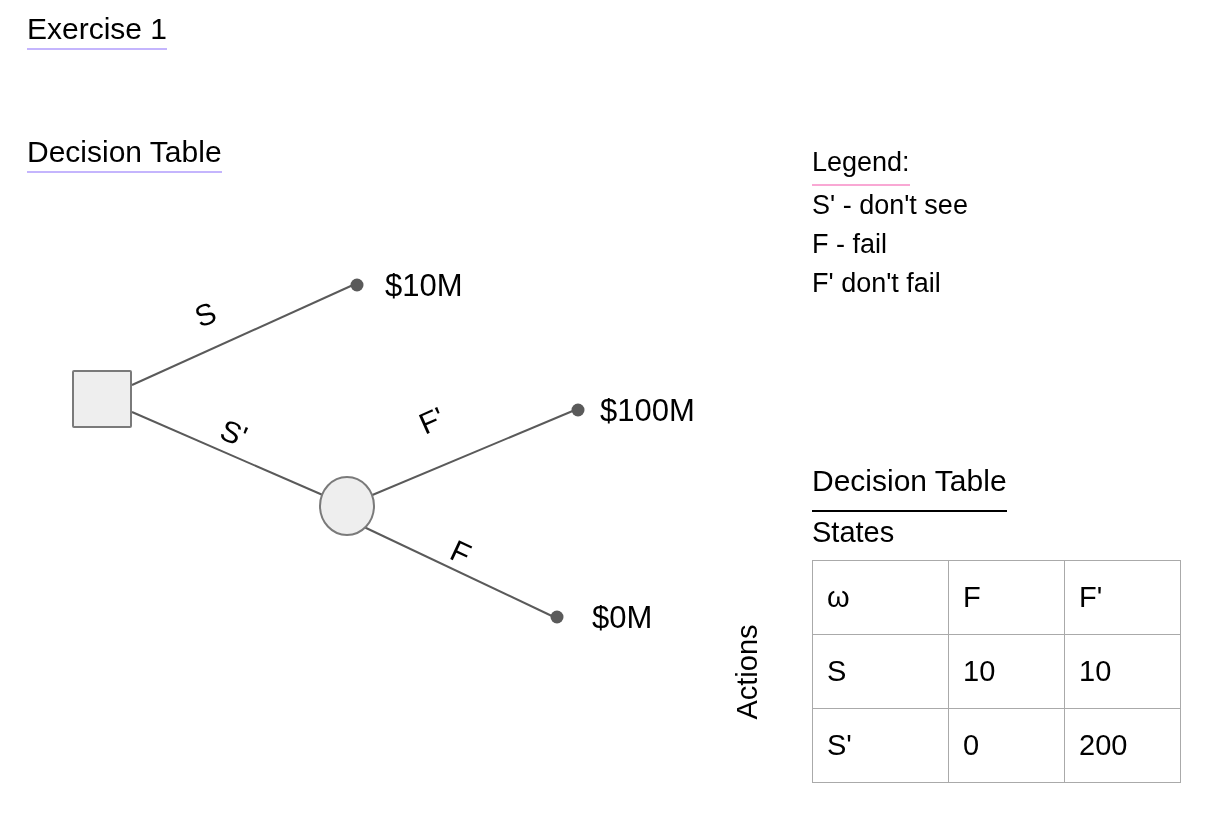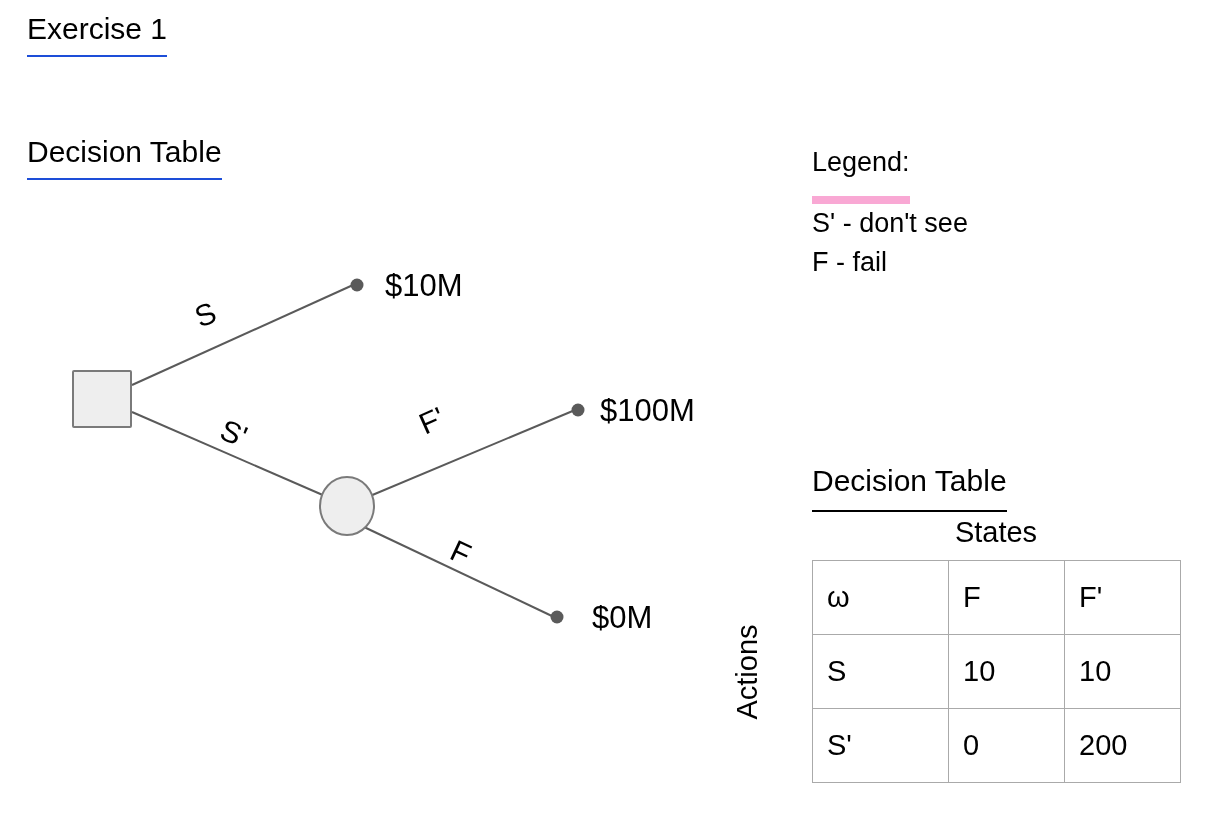--- a/index.html
+++ b/index.html
@@ -19,22 +19,22 @@
 
   
   .heading {
     position: absolute;
     font-size: 30px;
     line-height: 1;
     color: #000;
     white-space: nowrap;
   }
   .heading .u {
-    border-bottom: 2px solid #1d4ed8;
-    padding-bottom: 10px;
+    border-bottom: 2px solid #c4b5fd;
+    padding-bottom: 3px;
   }
 
   #exercise-title { left: 27px; top: 14px; }
   #tree-title     { left: 27px; top: 137px; }
 
   
   #tree-svg {
     position: absolute;
     left: 0; top: 230px;
     width: 760px; height: 430px;
@@ -66,44 +66,44 @@
   
   #legend {
     position: absolute;
     left: 812px; top: 143px;
     font-size: 27px;
     line-height: 39px;
     color: #000;
     white-space: nowrap;
   }
   #legend .legend-heading {
-    border-bottom: 8px solid #f9a8d4;
+    border-bottom: 2px solid #f9a8d4;
     display: inline-block;
-    padding-bottom: 17px;
+    padding-bottom: 5px;
     line-height: 33px;
   }
   #legend .legend-row { display: block; }
 
   
   #table-title {
     position: absolute;
     left: 812px; top: 466px;
     font-size: 30px; line-height: 1;
     white-space: nowrap;
   }
   #table-title .u {
     border-bottom: 2px solid #000;
     padding-bottom: 13px;
   }
 
   #states-label {
     position: absolute;
     left: 812px; top: 518px;
     width: 368px;
-    text-align: center;
+    text-align: left;
     font-size: 29px;
     line-height: 1;
   }
 
   #actions-label {
     position: absolute;
     left: 747px;
     top: 672px;
     transform: translate(-50%, -50%) rotate(-90deg);
     transform-origin: center center;
@@ -173,20 +173,21 @@
     <text class="branch-label" x="425" y="205" transform="rotate(-24 425 205)">F'</text>
     <text class="branch-label" x="448" y="328" transform="rotate(25 448 328)">F</text>
   </svg>
 
   <div id="legend">
     <span class="legend-row">
       <span class="legend-heading">Legend:</span>
     </span>
     <span class="legend-row">S' - don't see</span>
     <span class="legend-row">F - fail</span>
+    <span class="legend-row">F' don't fail</span>
   </div>
 
   <div id="table-title">
     <span class="u">Decision Table</span>
   </div>
 
   <div id="states-label">States</div>
   <div id="actions-label">Actions</div>
 
   <table id="decision-table">

